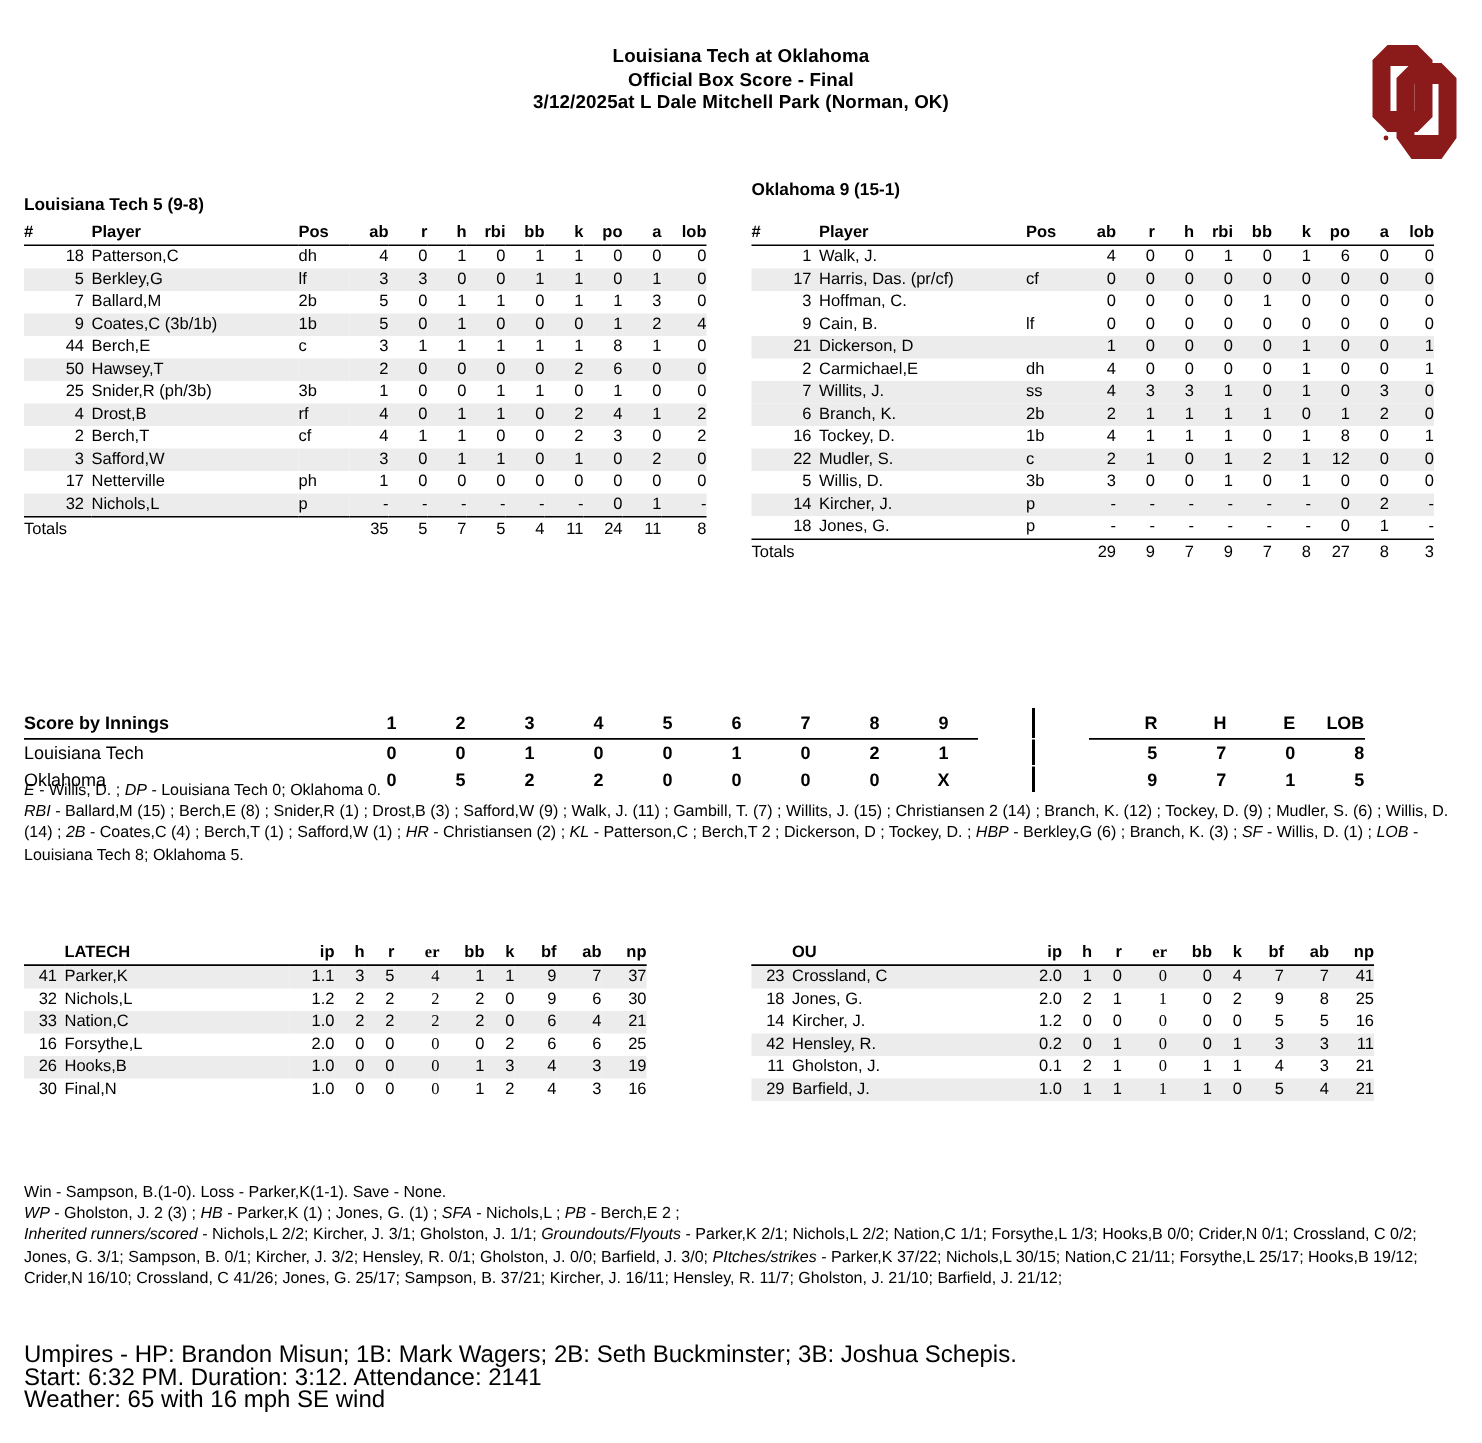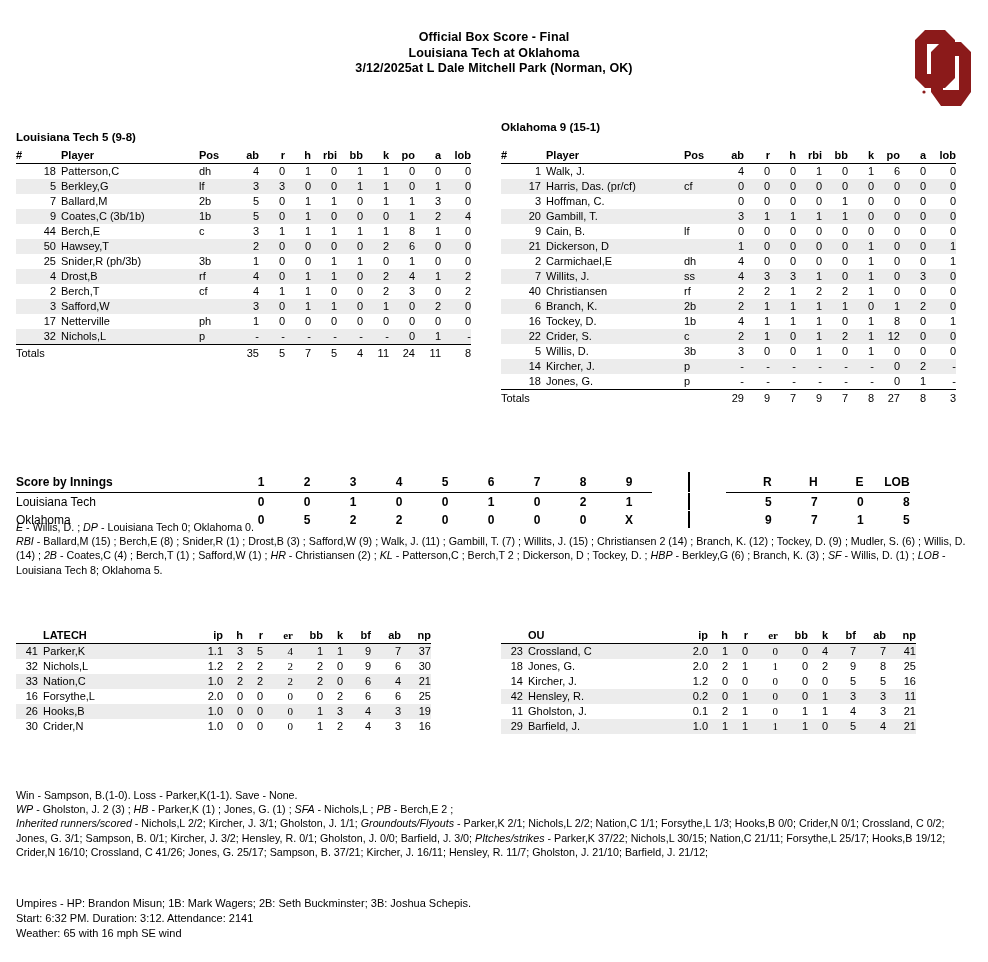--- a/index.html
+++ b/index.html
@@ -135,30 +135,30 @@
   .notes {
     position: absolute;
     left: 16px;
     width: 960px;
     font-size: 10.7px;
     line-height: 14.2px;
   }
   .notes i { font-style: italic; }
   #notes-top    { top: 520px; }
   #notes-bottom { top: 788px; }
-  #notes-foot   { top: 896px; font-size: 11px; line-height: 15px; }
+  #notes-foot   { top: 896px; font-size: 16px; line-height: 15px; }
 </style>
 </head>
 <body>
 
 <div id="page">
 
   <div class="header">
+    <div class="line">Louisiana Tech at Oklahoma</div>
     <div class="line">Official Box Score - Final</div>
-    <div class="line">Louisiana Tech at Oklahoma</div>
     <div class="line">3/12/2025at L Dale Mitchell Park (Norman, OK)</div>
   </div>
 
   <div class="logo">
     <svg width="78" height="86" viewBox="0 0 78 86" xmlns="http://www.w3.org/2000/svg">
       <g fill="#8b1a1a">
         <path d="M14 14 L24 4 L44 4 L54 14 L54 52 L44 62 L24 62 L14 52 Z
                  M26 18 L26 48 L42 48 L42 18 Z" fill-rule="evenodd"></path>
         <path d="M30 26 L40 16 L60 16 L70 26 L70 66 L60 80 L40 80 L30 66 Z
                  M42 30 L42 64 L58 64 L58 30 Z" fill-rule="evenodd"></path>
@@ -426,34 +426,20 @@
           <td class="c-stat">0</td>
           <td class="c-stat">0</td>
           <td class="c-stat">0</td>
           <td class="c-stat">0</td>
           <td class="c-stat">1</td>
           <td class="c-stat">0</td>
           <td class="c-stat">0</td>
           <td class="c-stat">0</td>
           <td class="c-stat-w">0</td>
         </tr>
-        <tr class="alt">
-          <td class="c-num">20</td>
-          <td class="c-name">Gambill, T.</td>
-          <td class="c-pos"></td>
-          <td class="c-stat">3</td>
-          <td class="c-stat">1</td>
-          <td class="c-stat">1</td>
-          <td class="c-stat">1</td>
-          <td class="c-stat">1</td>
-          <td class="c-stat">0</td>
-          <td class="c-stat">0</td>
-          <td class="c-stat">0</td>
-          <td class="c-stat-w">0</td>
-        </tr>
         <tr>
           <td class="c-num indent">9</td>
           <td class="c-name">Cain, B.</td>
           <td class="c-pos">lf</td>
           <td class="c-stat">0</td>
           <td class="c-stat">0</td>
           <td class="c-stat">0</td>
           <td class="c-stat">0</td>
           <td class="c-stat">0</td>
           <td class="c-stat">0</td>
@@ -496,34 +482,20 @@
           <td class="c-stat">4</td>
           <td class="c-stat">3</td>
           <td class="c-stat">3</td>
           <td class="c-stat">1</td>
           <td class="c-stat">0</td>
           <td class="c-stat">1</td>
           <td class="c-stat">0</td>
           <td class="c-stat">3</td>
           <td class="c-stat-w">0</td>
         </tr>
-        <tr>
-          <td class="c-num">40</td>
-          <td class="c-name">Christiansen</td>
-          <td class="c-pos">rf</td>
-          <td class="c-stat">2</td>
-          <td class="c-stat">2</td>
-          <td class="c-stat">1</td>
-          <td class="c-stat">2</td>
-          <td class="c-stat">2</td>
-          <td class="c-stat">1</td>
-          <td class="c-stat">0</td>
-          <td class="c-stat">0</td>
-          <td class="c-stat-w">0</td>
-        </tr>
         <tr class="alt">
           <td class="c-num">6</td>
           <td class="c-name">Branch, K.</td>
           <td class="c-pos">2b</td>
           <td class="c-stat">2</td>
           <td class="c-stat">1</td>
           <td class="c-stat">1</td>
           <td class="c-stat">1</td>
           <td class="c-stat">1</td>
           <td class="c-stat">0</td>
@@ -540,21 +512,21 @@
           <td class="c-stat">1</td>
           <td class="c-stat">1</td>
           <td class="c-stat">0</td>
           <td class="c-stat">1</td>
           <td class="c-stat">8</td>
           <td class="c-stat">0</td>
           <td class="c-stat-w">1</td>
         </tr>
         <tr class="alt">
           <td class="c-num">22</td>
-          <td class="c-name">Crider, S.</td>
+          <td class="c-name">Mudler, S.</td>
           <td class="c-pos">c</td>
           <td class="c-stat">2</td>
           <td class="c-stat">1</td>
           <td class="c-stat">0</td>
           <td class="c-stat">1</td>
           <td class="c-stat">2</td>
           <td class="c-stat">1</td>
           <td class="c-stat">12</td>
           <td class="c-stat">0</td>
           <td class="c-stat-w">0</td>
@@ -776,21 +748,21 @@
           <td class="p-s">0</td>
           <td class="p-er">0</td>
           <td class="p-bb">1</td>
           <td class="p-k">3</td>
           <td class="p-bf">4</td>
           <td class="p-ab">3</td>
           <td class="p-np">19</td>
         </tr>
         <tr>
           <td class="p-num">30</td>
-          <td class="p-name">Crider,N</td>
+          <td class="p-name">Final,N</td>
           <td class="p-ip">1.0</td>
           <td class="p-s">0</td>
           <td class="p-s">0</td>
           <td class="p-er">0</td>
           <td class="p-bb">1</td>
           <td class="p-k">2</td>
           <td class="p-bf">4</td>
           <td class="p-ab">3</td>
           <td class="p-np">16</td>
         </tr>

